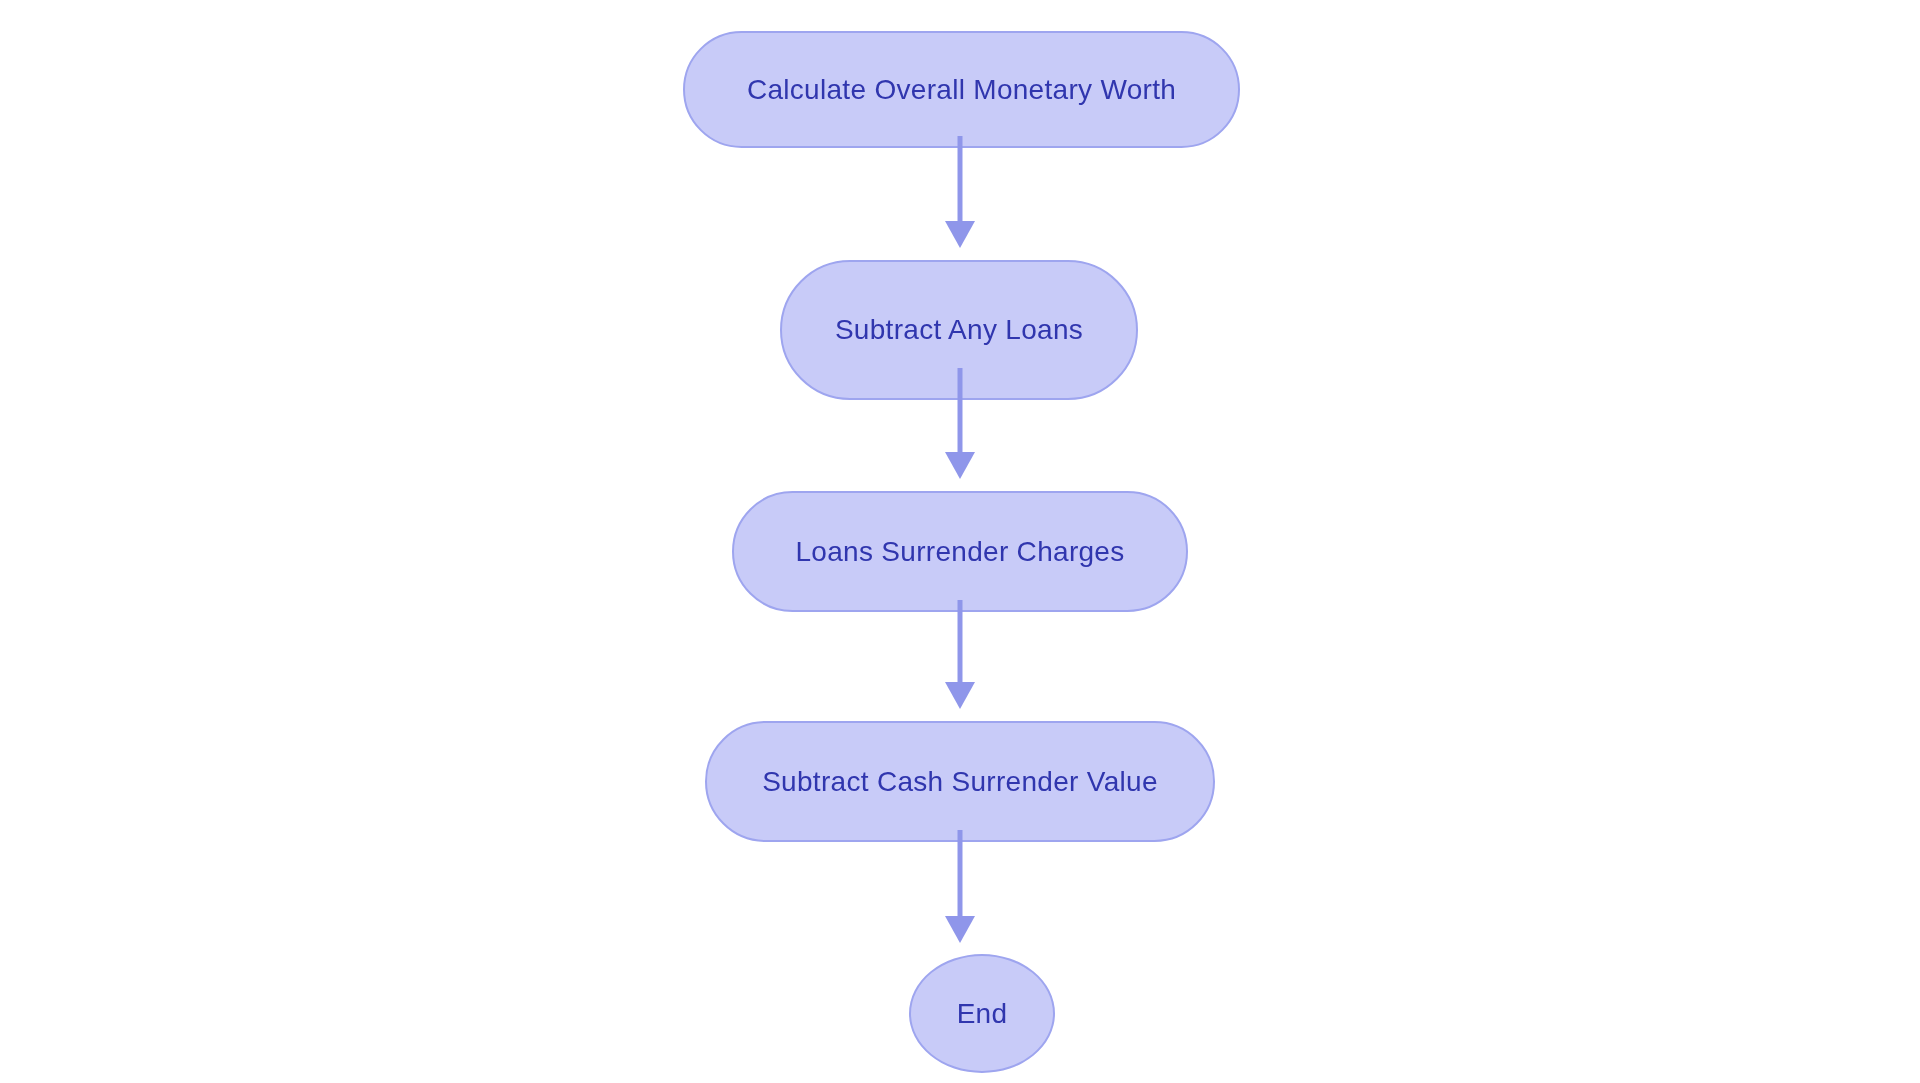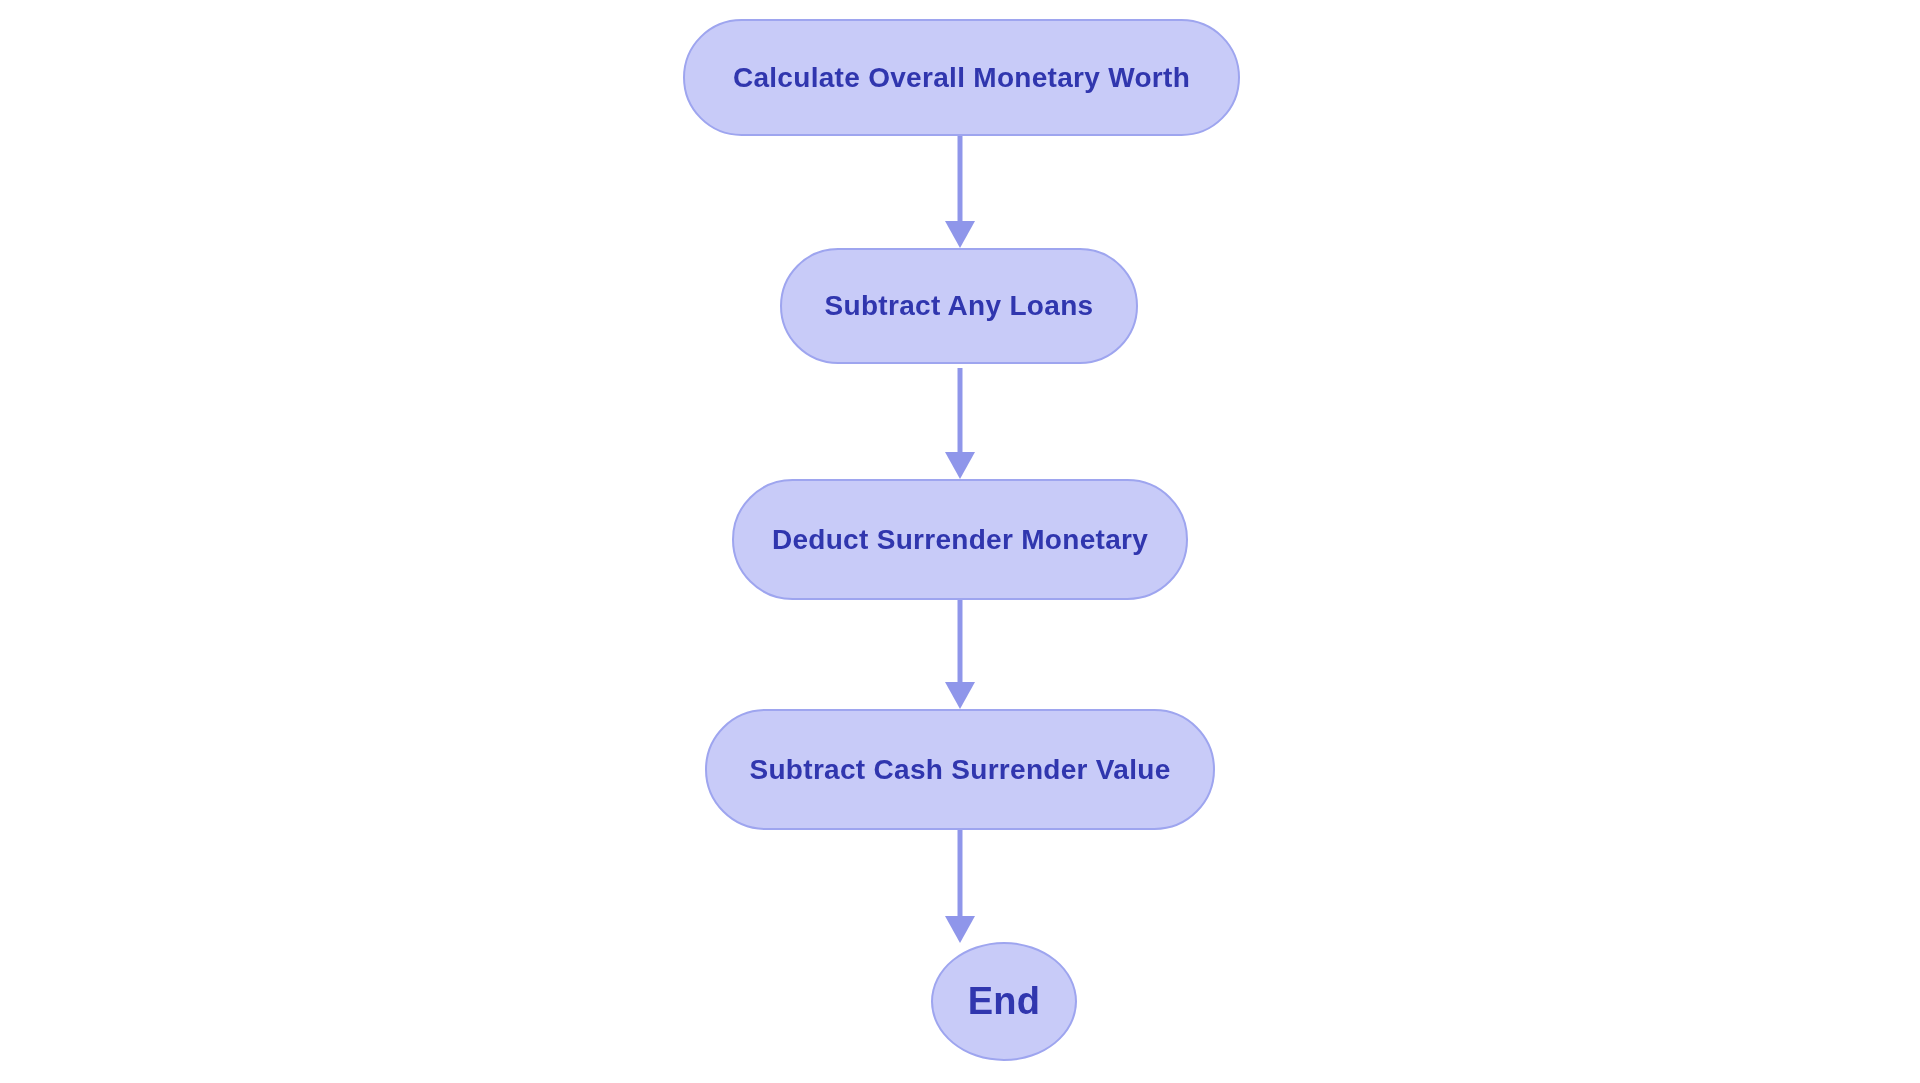--- a/index.html
+++ b/index.html
@@ -21,32 +21,33 @@
     width:1920px;height:1083px;
     background:var(--bg);
   }
   .node{
     position:absolute;
     display:flex;align-items:center;justify-content:center;
     background:var(--node-fill);
     border:2px solid var(--node-border);
     color:var(--node-text);
     font-size:28px;
-    font-weight:700;
+    font-weight:400;
     letter-spacing:0.3px;
     text-align:center;
     white-space:nowrap;
+    margin-top:12px;
   }
   .pill{border-radius:70px;}
   .ellipse{border-radius:50%;}
   .n1{left:683px;top:19px;width:557px;height:117px;}
-  .n2{left:780px;top:248px;width:358px;height:116px;}
+  .n2{left:780px;top:248px;width:358px;height:140px;}
   .n3{left:732px;top:479px;width:456px;height:121px;}
   .n4{left:705px;top:709px;width:510px;height:121px;}
-  .n5{left:931px;top:942px;width:146px;height:119px;font-size:38px;}
+  .n5{left:909px;top:942px;width:146px;height:119px;font-size:28px;}
   .arrow{
     position:absolute;
     left:940px;
     width:40px;
     display:block;
   }
   .a1{top:136px;height:112px;}
   .a2{top:368px;height:111px;}
   .a3{top:600px;height:109px;}
   .a4{top:830px;height:113px;}
@@ -65,21 +66,21 @@
     <polygon points="5,85 35,85 20,112"></polygon>
   </svg>
 
   <div class="node pill n2">Subtract Any Loans</div>
 
   <svg class="arrow a2" viewBox="0 0 40 111">
     <line x1="20" y1="0" x2="20" y2="87"></line>
     <polygon points="5,84 35,84 20,111"></polygon>
   </svg>
 
-  <div class="node pill n3">Deduct Surrender Monetary</div>
+  <div class="node pill n3">Loans Surrender Charges</div>
 
   <svg class="arrow a3" viewBox="0 0 40 109">
     <line x1="20" y1="0" x2="20" y2="85"></line>
     <polygon points="5,82 35,82 20,109"></polygon>
   </svg>
 
   <div class="node pill n4">Subtract Cash Surrender Value</div>
 
   <svg class="arrow a4" viewBox="0 0 40 113">
     <line x1="20" y1="0" x2="20" y2="89"></line>

